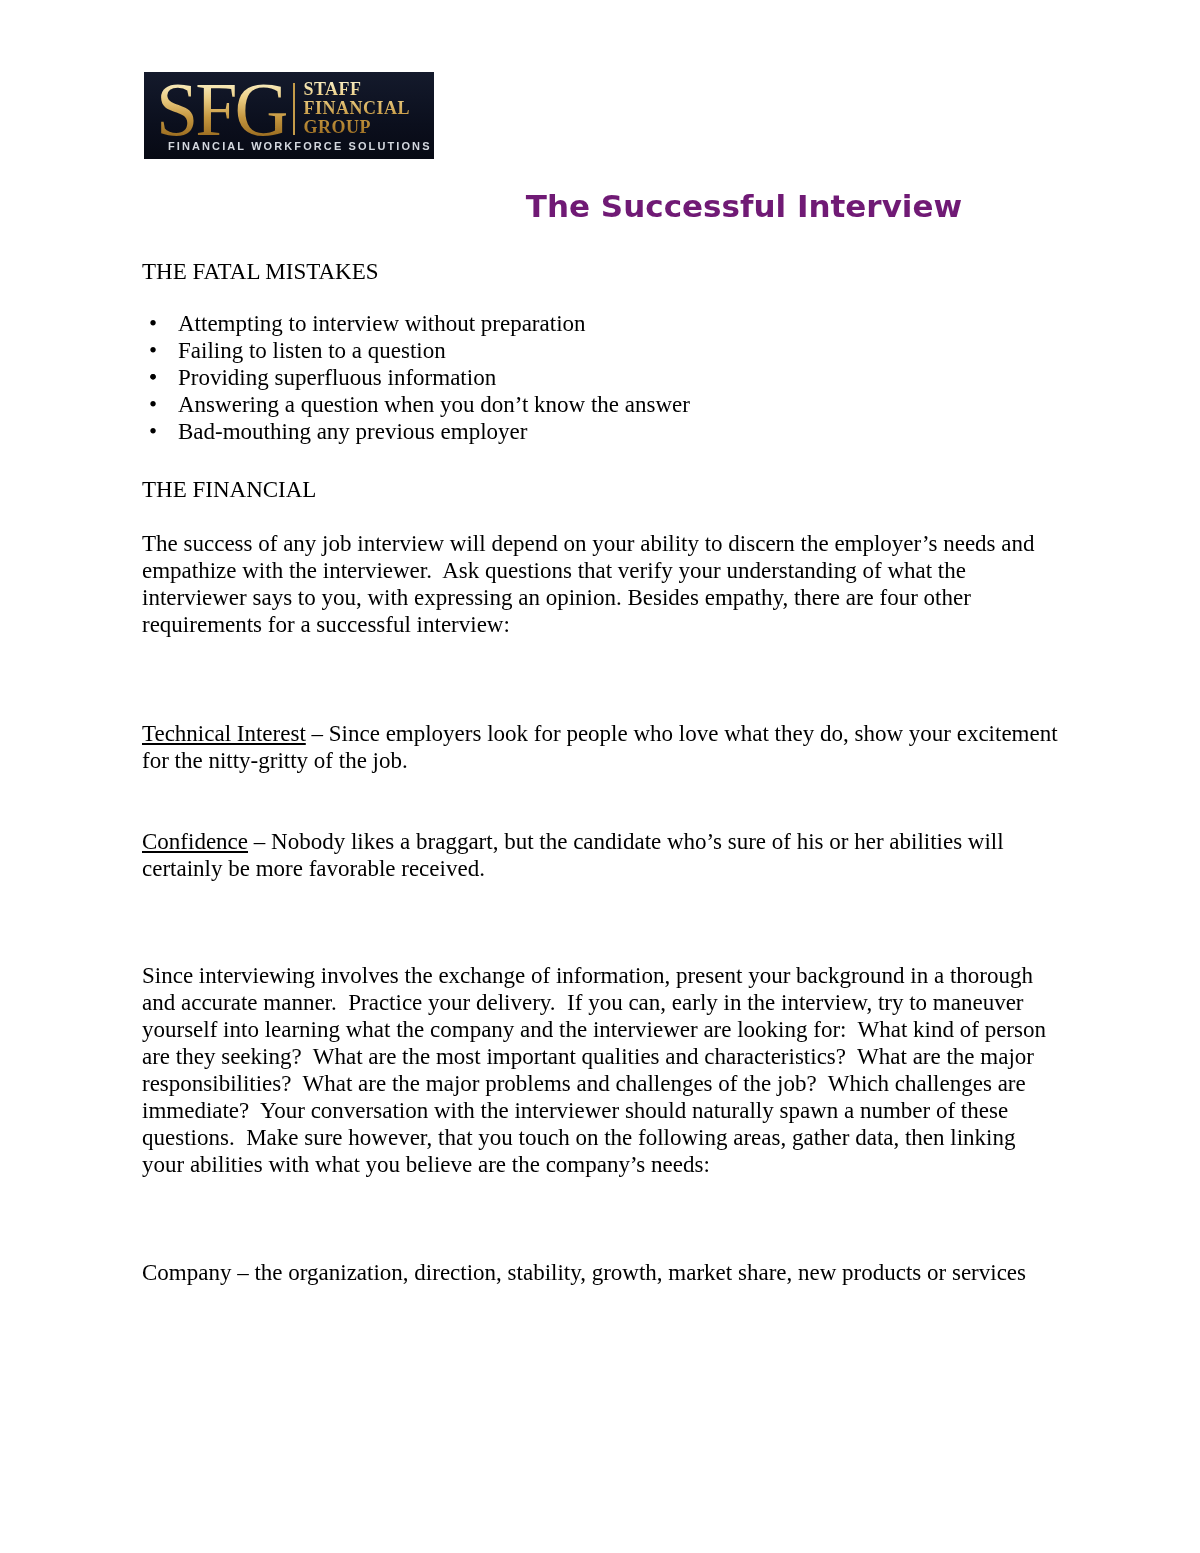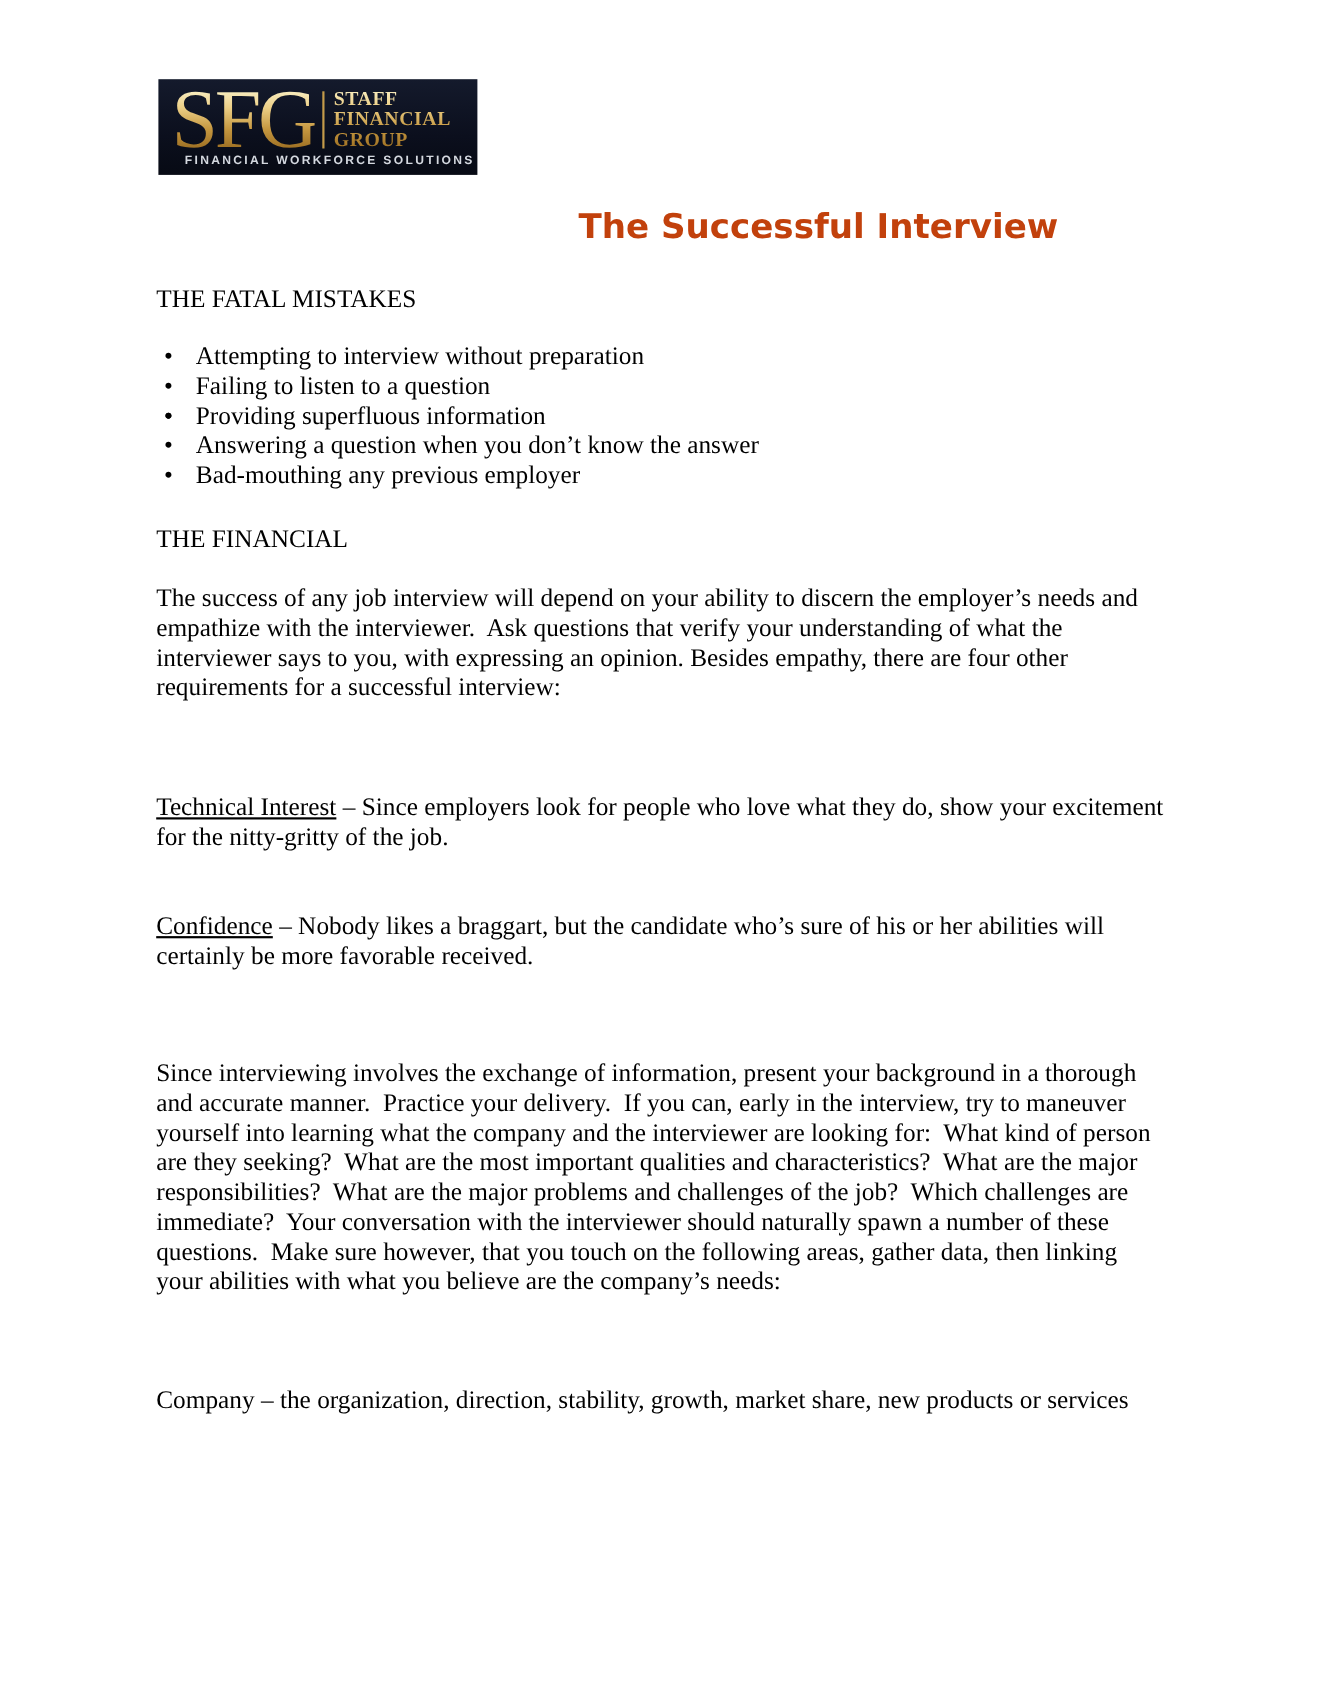--- a/index.html
+++ b/index.html
@@ -79,21 +79,21 @@
 
   
   .doc-title {
     margin-top: 28px;
     padding-left: 288px;
     text-align: center;
     font-family: "DejaVu Sans", sans-serif;
     font-weight: bold;
     font-size: 31px;
     line-height: 38px;
-    color: #c2410c;
+    color: #701a75;
     white-space: nowrap;
   }
   h2.section-heading {
     font-size: 23px;
     font-weight: normal;
     line-height: 27px;
   }
   .h-fatal    { margin-top: 33px; }
   .h-chem     { margin-top: 31px; }
   p, .block { white-space: pre-wrap; }

